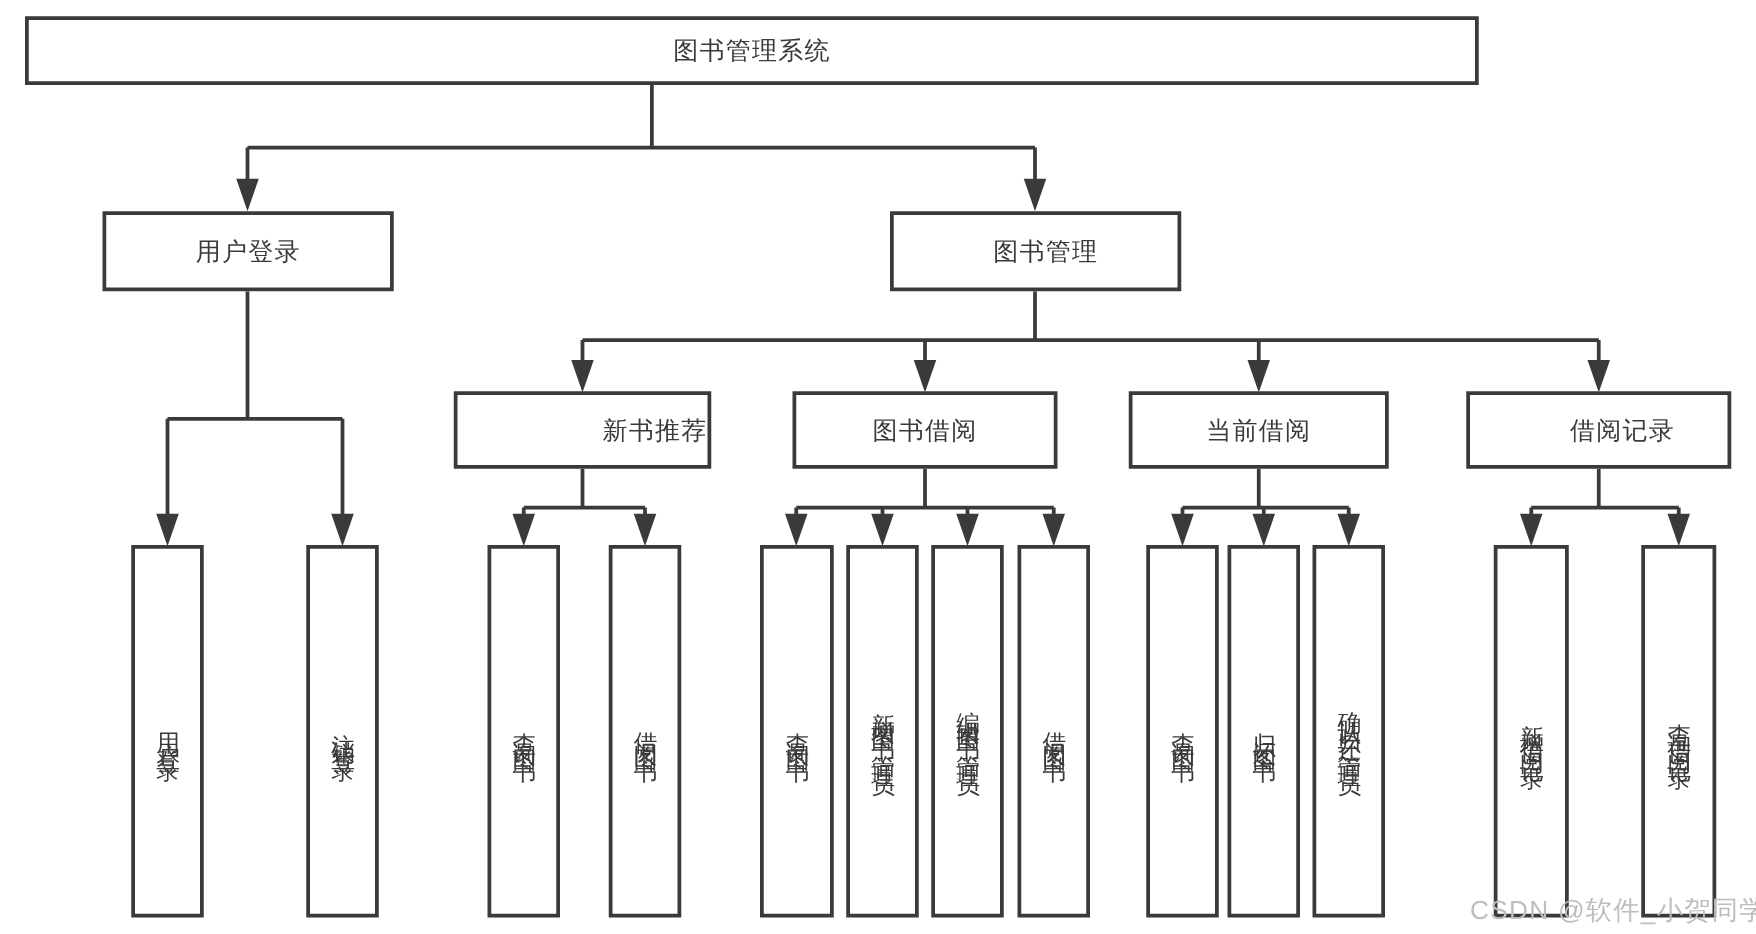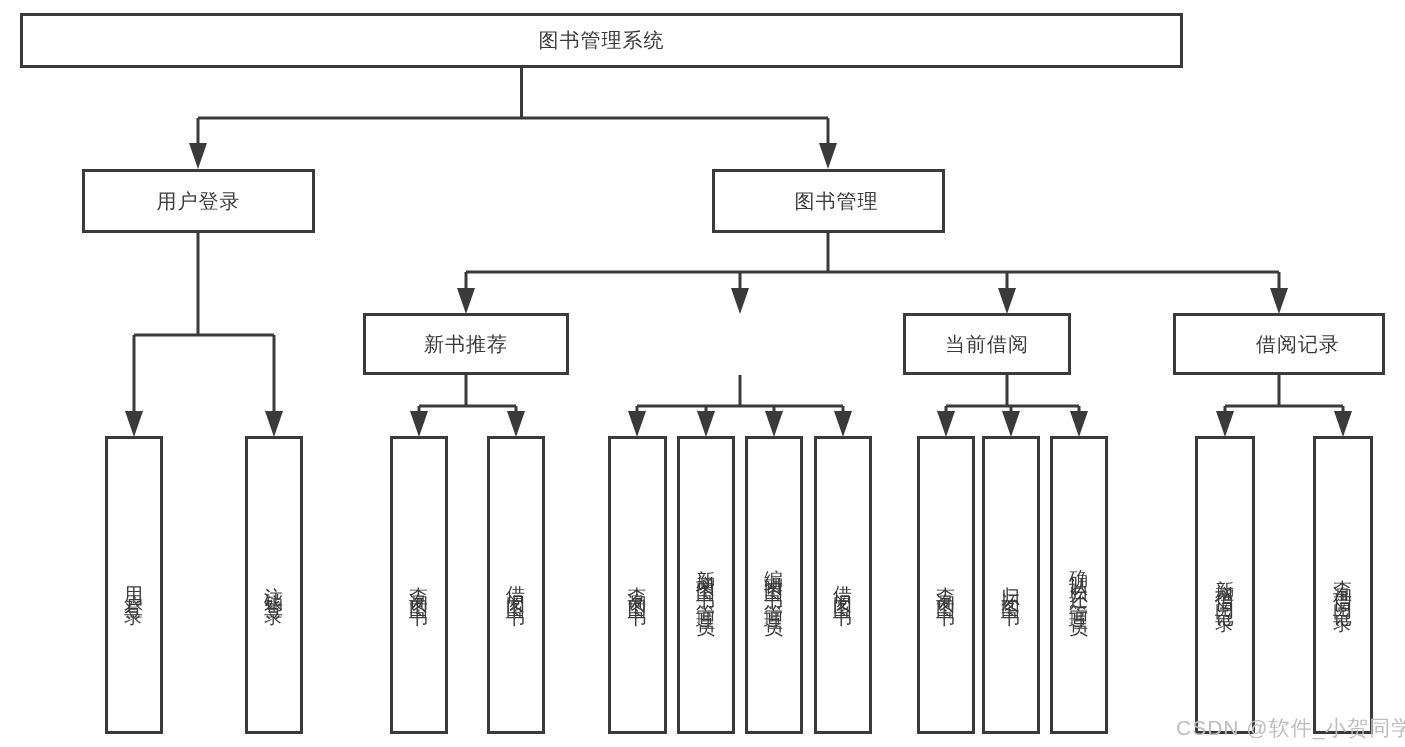--- a/index.html
+++ b/index.html
@@ -109,24 +109,27 @@
     <span>图书管理系统</span>
   </div>
 
   <div class="node" style="left:82px; top:169px; width:233px; height:64px;">
     <span>用户登录</span>
   </div>
   <div class="node" style="left:712px; top:169px; width:233px; height:64px;padding-left:16px;">
     <span>图书管理</span>
   </div>
 
-  <div class="node" style="left:363px; top:313px; width:206px; height:62px;">
+  <div class="node" style="left:363px; top:313px; width:206px; height:62px;justify-content:flex-end;">
     <span>新书推荐</span>
   </div>
-  <div class="node" style="left:903px; top:313px; width:168px; height:62px;">
+  <div class="node" style="left:634px; top:313px; width:212px; height:62px;">
+    <span>图书借阅</span>
+  </div>
+  <div class="node" style="left:903px; top:313px; width:208px; height:62px;">
     <span>当前借阅</span>
   </div>
   <div class="node" style="left:1173px; top:313px; width:212px; height:62px;padding-left:38px;">
     <span>借阅记录</span>
   </div>
 
   <div class="node leaf" style="left:105px; top:436px; width:58px; height:298px;">
     <span class="vtext">用户登录</span>
   </div>
   <div class="node leaf" style="left:245px; top:436px; width:58px; height:298px;">

